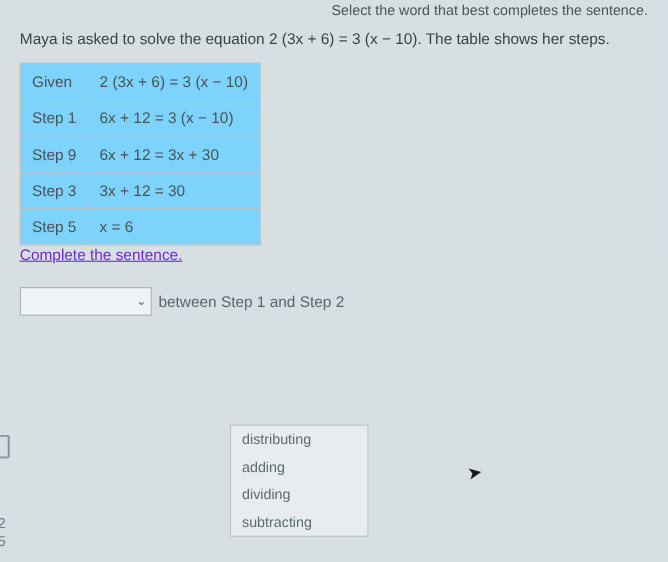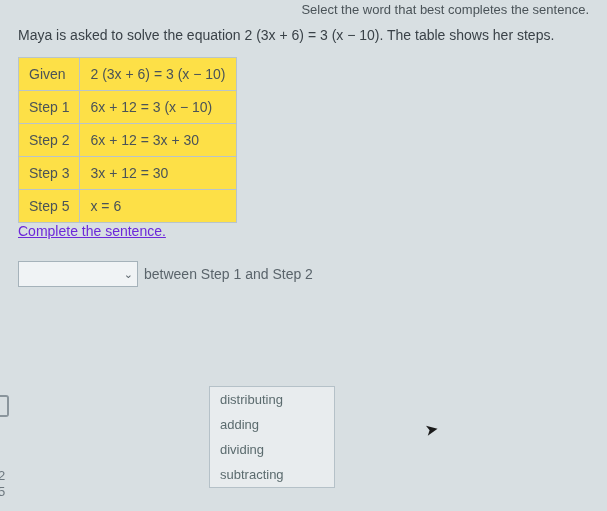--- a/index.html
+++ b/index.html
@@ -21,21 +21,21 @@
       white-space: nowrap;
       text-align: right;
     }
     .problem-statement {
       font-size: 14px;
       color: #3a4248;
       margin-bottom: 14px;
     }
     .steps-table {
       border-collapse: collapse;
-      background: #fde047;
+      background: #7dd3fc;
     }
     .steps-table td {
       border: 1px solid #b8c4cb;
       padding: 8px 10px;
       font-size: 14px;
       color: #4a5358;
       vertical-align: middle;
     }
     .steps-table td:first-child {
       font-weight: normal;
@@ -122,21 +122,21 @@
   <tbody>
       <tr>
     <td>Given</td>
     <td>2 (3x + 6) = 3 (x − 10)</td>
   </tr>
   <tr>
     <td>Step 1</td>
     <td>6x + 12 = 3 (x − 10)</td>
   </tr>
   <tr>
-    <td>Step 2</td>
+    <td>Step 9</td>
     <td>6x + 12 = 3x + 30</td>
   </tr>
   <tr>
     <td>Step 3</td>
     <td>3x + 12 = 30</td>
   </tr>
   <tr>
     <td>Step 5</td>
     <td>x = 6</td>
   </tr>

